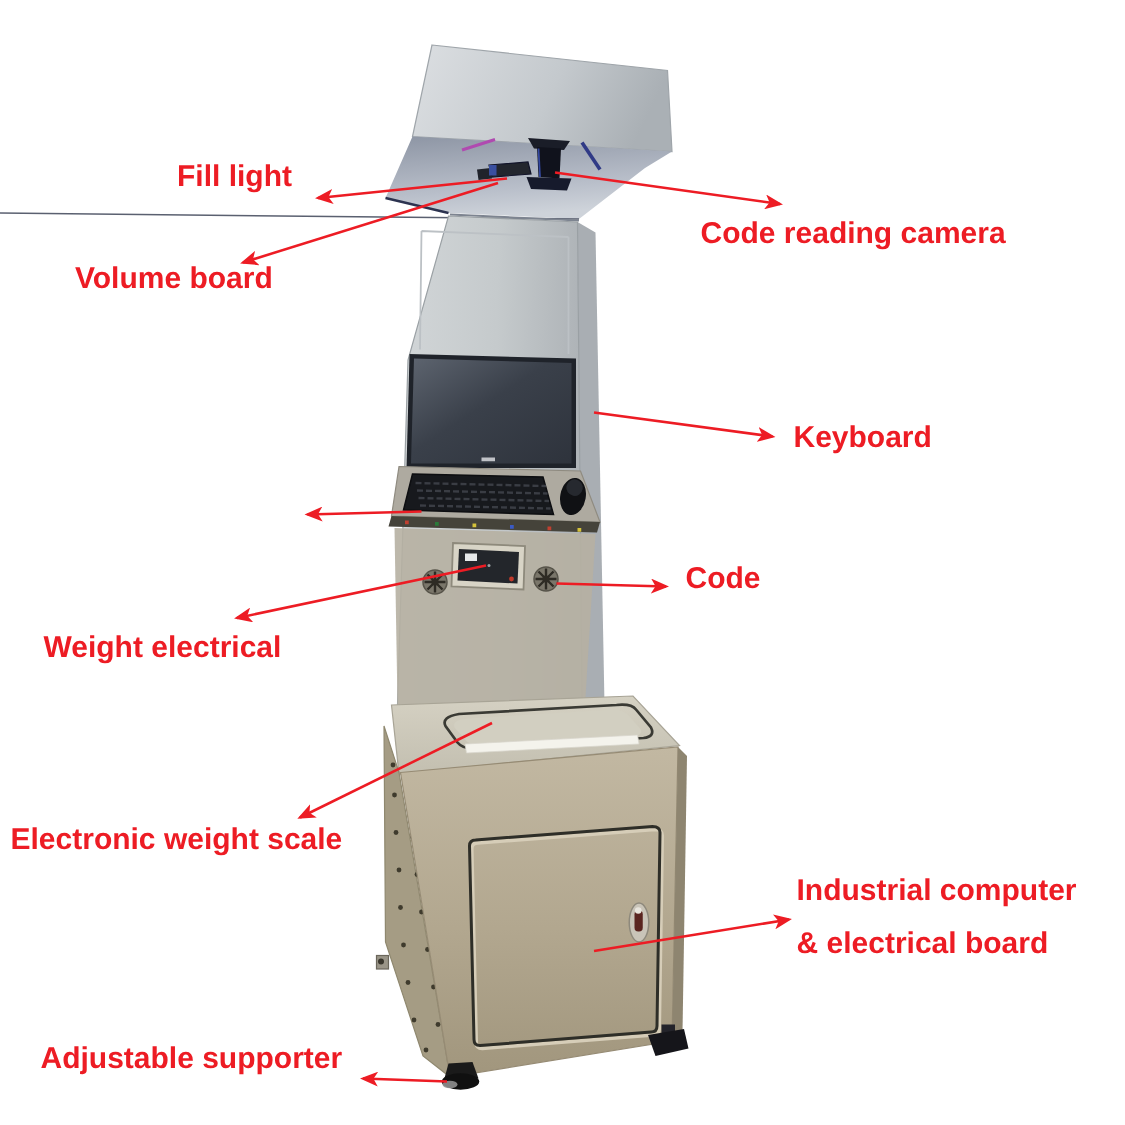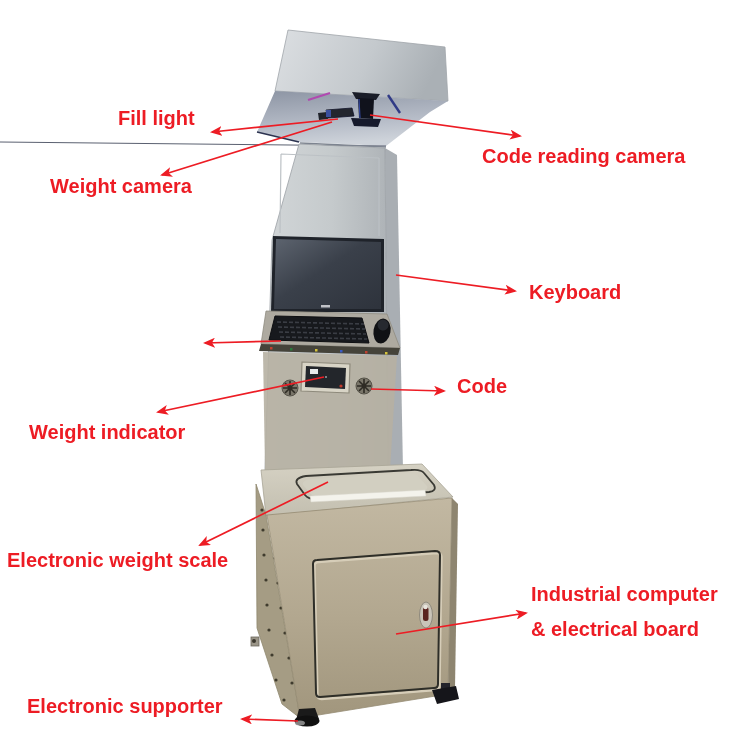--- a/index.html
+++ b/index.html
@@ -192,26 +192,26 @@
     <line x1="371" y1="389" x2="444" y2="391" marker-end="url(#arr)"></line>
     <line x1="324" y1="377" x2="158" y2="412" marker-end="url(#arr)"></line>
     <line x1="328" y1="482" x2="200" y2="545" marker-end="url(#arr)"></line>
     <line x1="396" y1="634" x2="526" y2="613" marker-end="url(#arr)"></line>
     <line x1="298" y1="721" x2="242" y2="719" marker-end="url(#arr)"></line>
   </g>
 </svg>
 
 <div class="annotation-layer">
   <div class="label" style="left:118px;top:108px">Fill light</div>
-  <div class="label" style="left:50px;top:176px">Weight camera</div>
-  <div class="label" style="left:482px;top:146px">Code reading camera</div>
+  <div class="label" style="left:50px;top:176px">Volume board</div>
+  <div class="label" style="left:467px;top:146px">Code reading camera</div>
   <div class="label" style="left:529px;top:282px">Keyboard</div>
   <div class="label" style="left:457px;top:376px">Code</div>
-  <div class="label" style="left:29px;top:422px">Weight indicator</div>
+  <div class="label" style="left:29px;top:422px">Weight electrical</div>
   <div class="label" style="left:7px;top:550px">Electronic weight scale</div>
   <div class="label two-line" style="left:531px;top:577px">
     <span>Industrial computer</span>
     <span>&amp; electrical board</span>
   </div>
-  <div class="label" style="left:27px;top:696px">Electronic supporter</div>
+  <div class="label" style="left:27px;top:696px">Adjustable supporter</div>
 </div>
 
 </div>
 
 </body></html>

